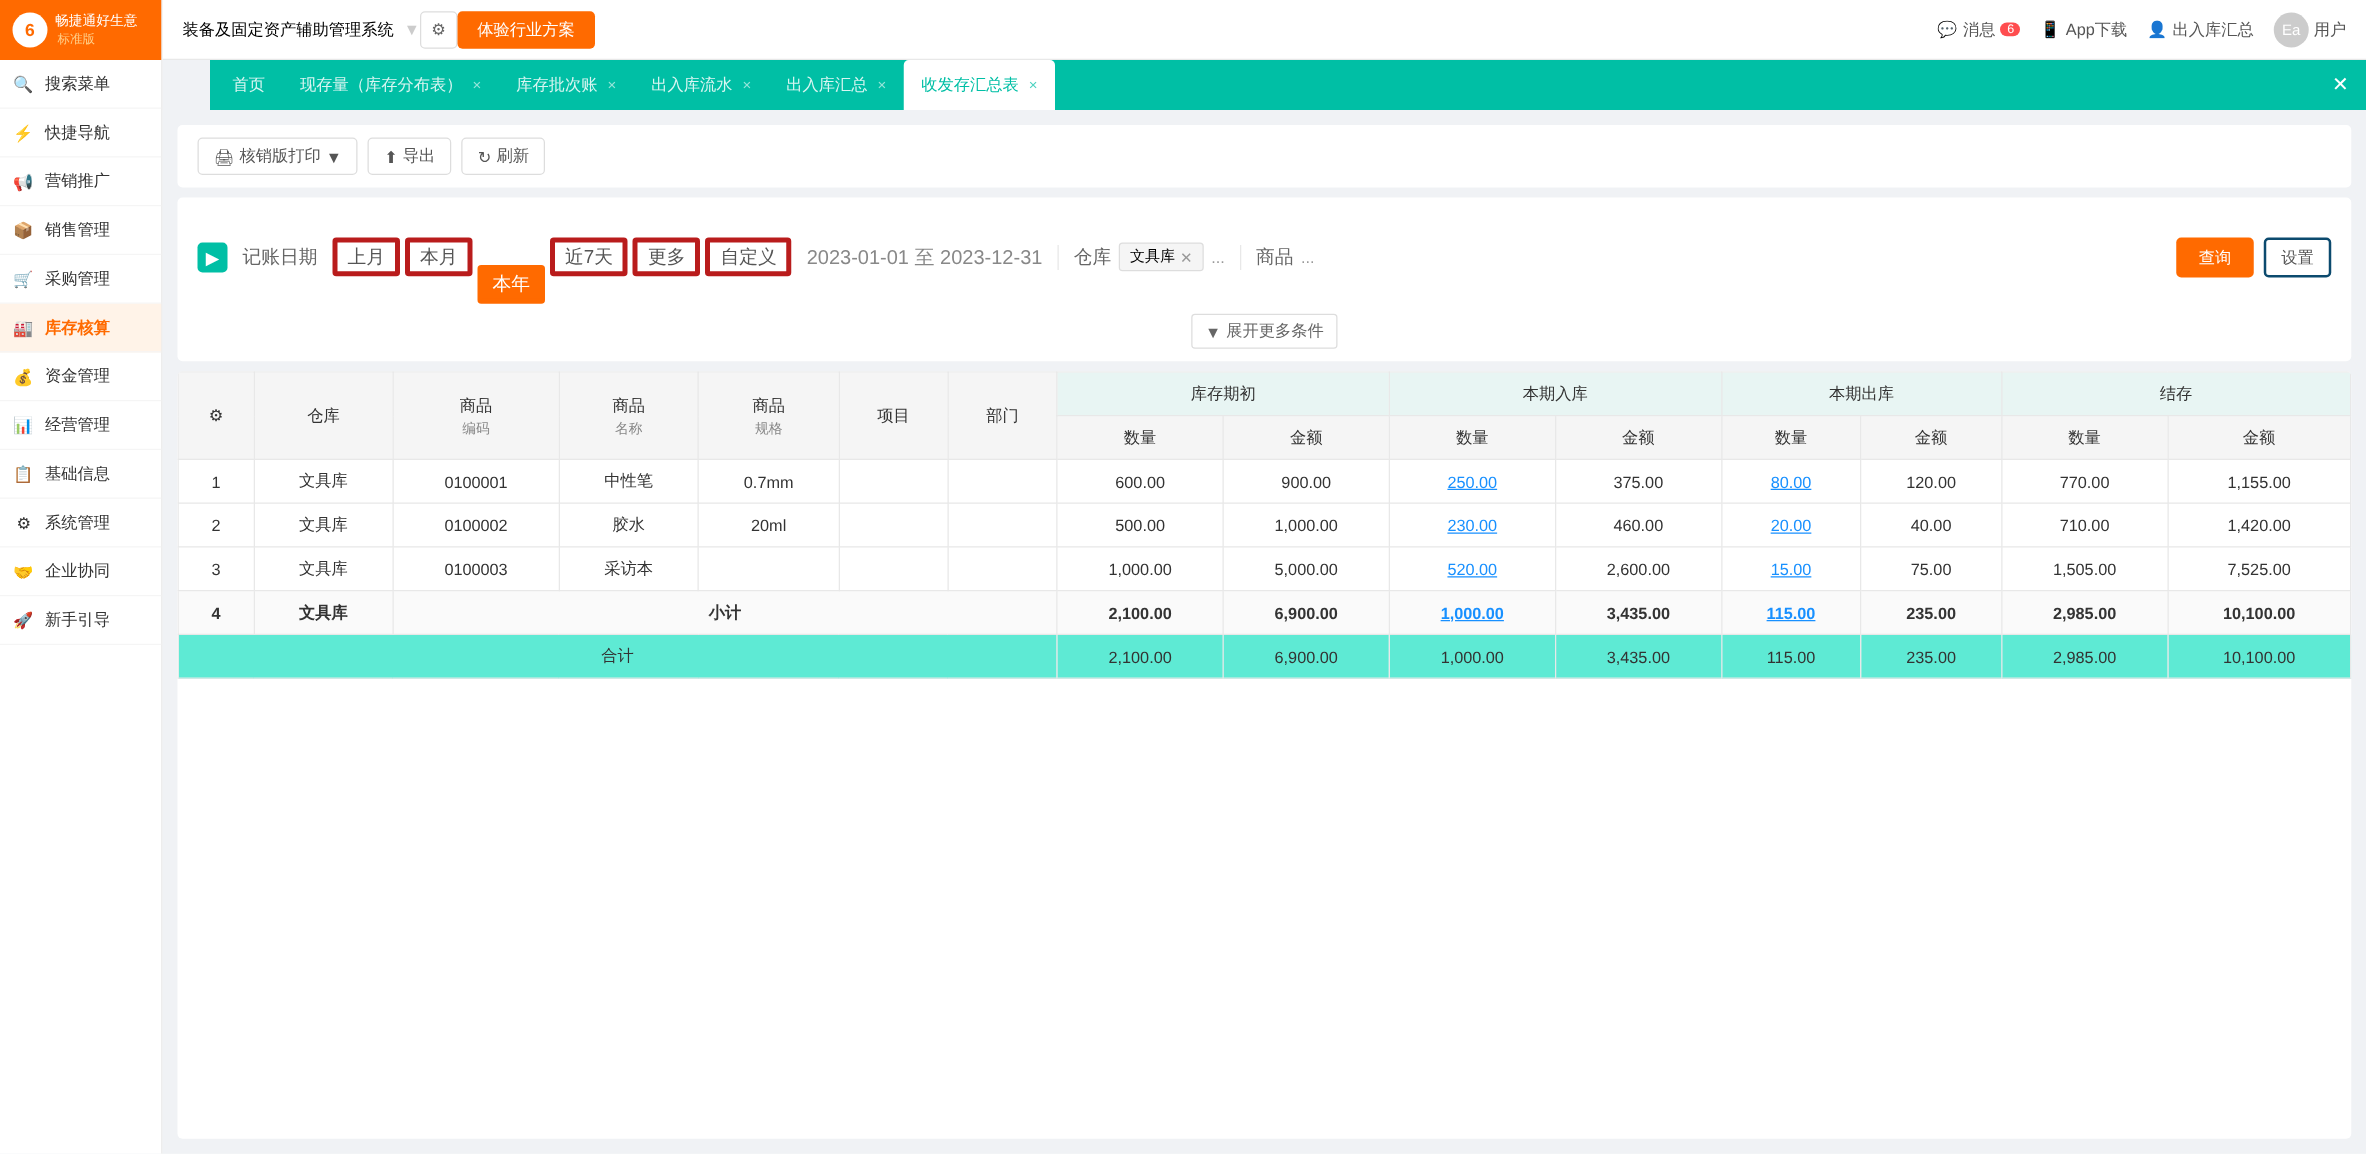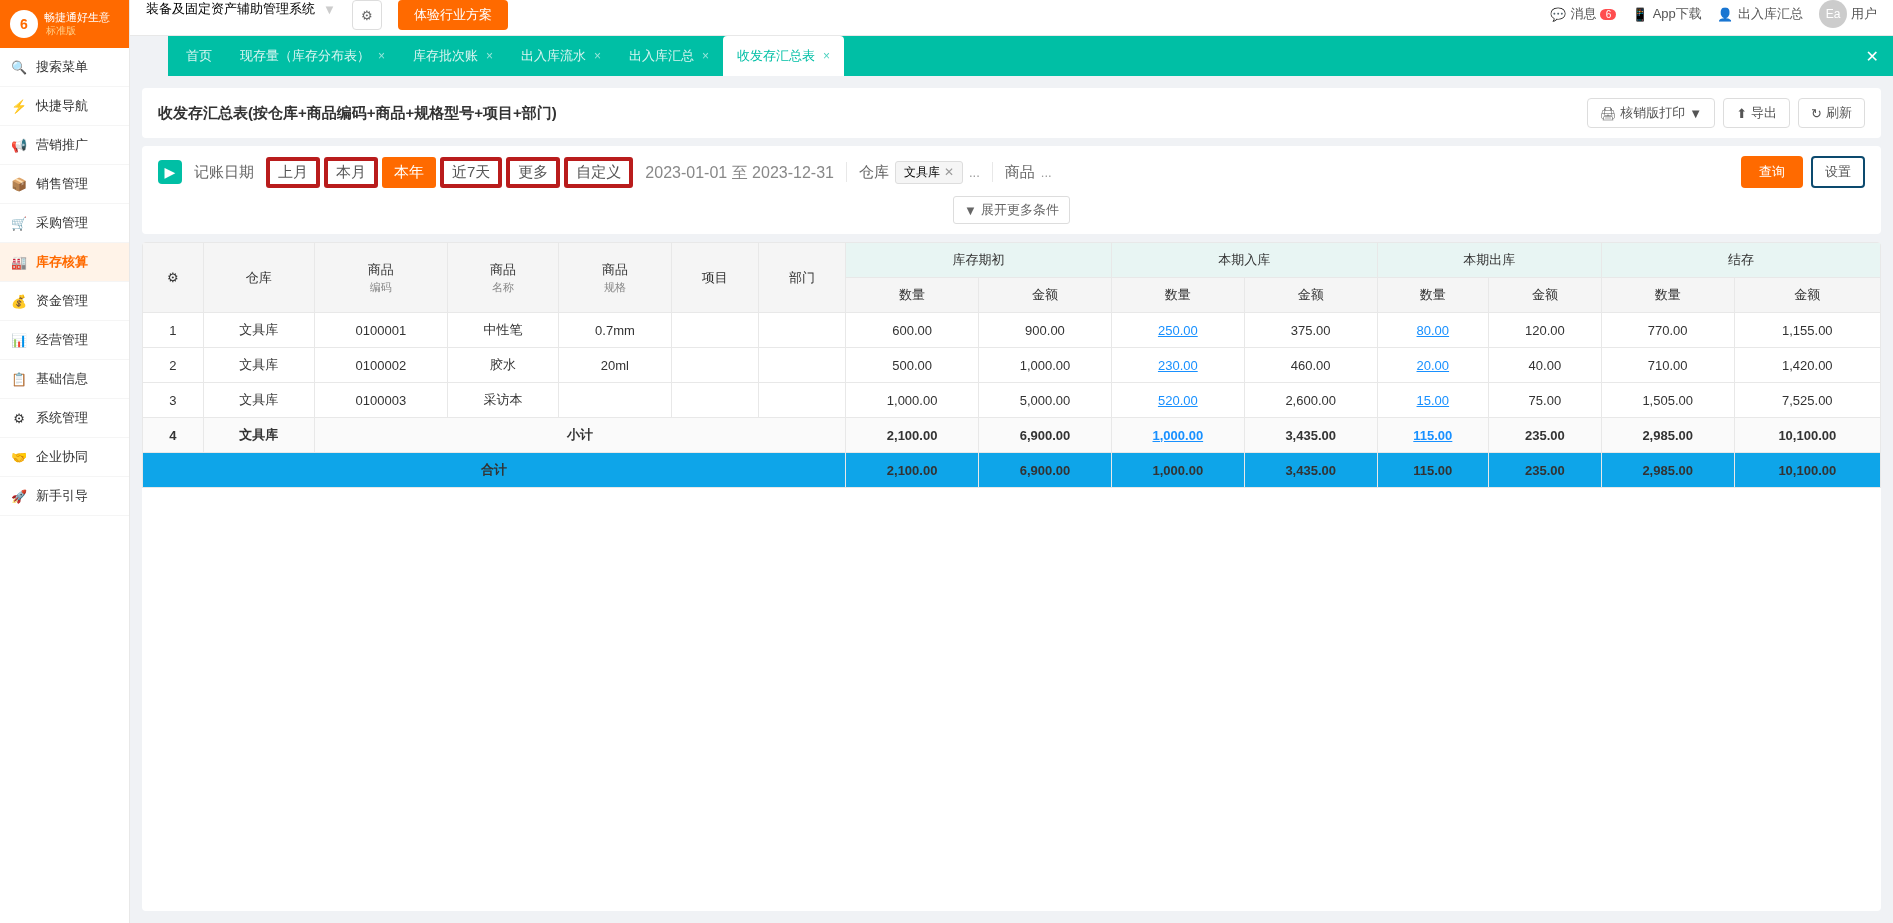--- a/index.html
+++ b/index.html
@@ -48,27 +48,27 @@
     
     .main-area {
       flex: 1;
       display: flex;
       flex-direction: column;
       overflow: hidden;
     }
 
     
     .topbar {
-      height: 36px;
+      height: 48px;
       background: #fff;
       border-bottom: 1px solid #e8e8e8;
       display: flex;
-      align-items: flex-start;
+      align-items: center;
       padding: 0 16px;
-      gap: 16px;
+      gap: 0;
     }
     .topbar-system-name { display: flex; align-items: center; gap: 8px; }
     .topbar-btn {
       background: #ff6a00;
       color: #fff;
       border: none;
       padding: 6px 16px;
       border-radius: 4px;
       cursor: pointer;
       font-size: 13px;
@@ -185,21 +185,21 @@
     .filter-date-btns { display: flex; align-items: center; gap: 4px; }
     .date-btn {
       padding: 2px 8px;
       border: 4px solid #b91c1c;
       border-radius: 3px;
       cursor: pointer;
       font-size: 15px;
       color: #555;
       background: #fff;
     }
-    .date-btn.active { background: #ff6a00; color: #fff; border-color: #ff6a00; }
+    .date-btn.active { background: #ff6a00; color: #fff; border-color: #ff6a00; margin-top: 44px; }
     .date-range { font-size: 16px; color: #888; margin-top: 2px; }
     .filter-divider { width: 1px; height: 20px; background: #e8e8e8; }
     .filter-warehouse { display: flex; align-items: center; gap: 6px; }
     .filter-tag {
       background: #f5f5f5;
       border: 1px solid #ddd;
       border-radius: 3px;
       padding: 2px 8px;
       font-size: 12px;
       display: flex; align-items: center; gap: 4px;
@@ -387,21 +387,20 @@
           <span>收发存汇总表</span>
           <span class="tab-close">×</span>
         </div>
       </div>
     <div class="tabbar-close-btn">✕</div>
   </div>
 
   <div class="content">
 
     <div class="page-header">
-      <div class="page-title">收发存汇总表(按仓库+商品编码+商品+规格型号+项目+部门)</div>
       <div class="page-header-actions">
         <button class="action-btn">
           <span>🖨</span>
           <span>核销版打印</span>
           <span>▼</span>
         </button>
         <button class="action-btn">
           <span>⬆</span>
           <span>导出</span>
         </button>
@@ -541,21 +540,21 @@
   <td>6,900.00</td>
   <td class="td-link">1,000.00</td>
   <td>3,435.00</td>
   <td class="td-link">115.00</td>
   <td>235.00</td>
   <td>2,985.00</td>
   <td>10,100.00</td>
 </tr>
           </tbody>
         <tfoot id="table-foot">
-            <tr style="background: #0ea5e9; font-weight: bold;">
+            <tr style="background: #5eead4; font-weight: normal;">
   <td colspan="7" style="text-align:center;">合计</td>
   <td>2,100.00</td>
   <td>6,900.00</td>
   <td>1,000.00</td>
   <td>3,435.00</td>
   <td>115.00</td>
   <td>235.00</td>
   <td>2,985.00</td>
   <td>10,100.00</td>
 </tr>

